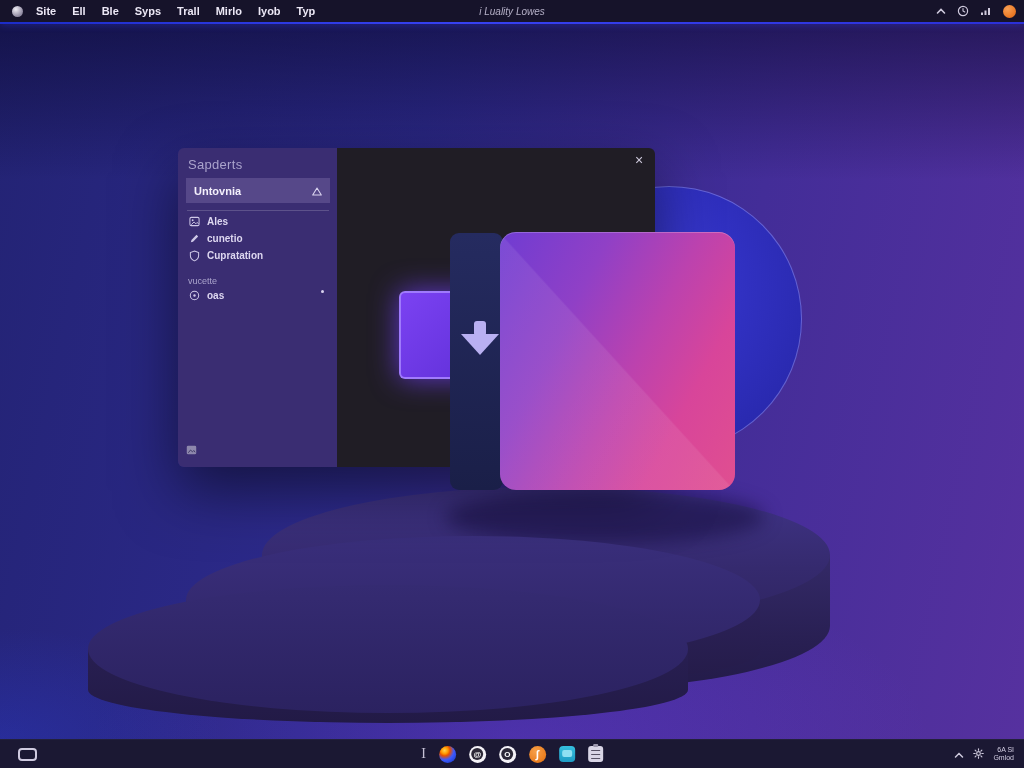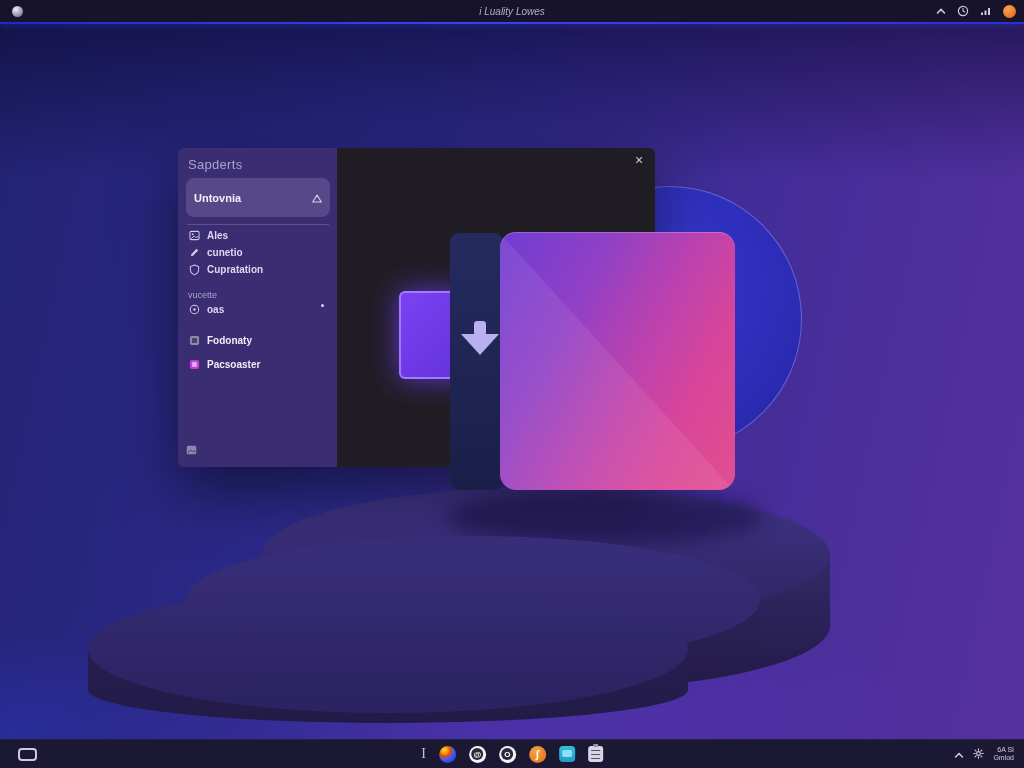--- a/index.html
+++ b/index.html
@@ -55,22 +55,22 @@
     border-radius:0 0 50% 50% / 0 0 45% 45%;
     background:linear-gradient(180deg,#281f52 0%, #221a46 100%);}
   .stepb-top{position:absolute;left:88px;top:563px;width:600px;height:128px;border-radius:50%;
     background:linear-gradient(180deg,#352b72 0%, #2b2260 100%);}
   
   .dialog{position:absolute;left:178px;top:148px;width:477px;height:319px;display:flex;
     border-radius:6px;overflow:hidden;box-shadow:0 24px 60px rgba(0,0,0,.5);z-index:20;}
   .sb{width:159px;box-sizing:border-box;background:#3a2d72;position:relative;
     padding:8px 7px 8px 8px;color:#e3ddf4;}
   .sb-header{font-size:13px;color:#aaa3cc;letter-spacing:.3px;margin:1px 0 6px 2px;}
-  .sb-sel{height:21px;border-radius:8px;background:#564889;display:flex;align-items:center;
-    padding:9px 8px;justify-content:space-between;cursor:pointer;}
+  .sb-sel{height:21px;border-radius:0;background:#564889;display:flex;align-items:center;
+    padding:2px 8px;justify-content:space-between;cursor:pointer;}
   .sb-sel .lbl{font-size:11px;font-weight:700;color:#f4f0fc;}
   .sb-div{height:1px;background:rgba(255,255,255,0.18);margin:7px 1px 5px 1px;}
   .sb-row{display:flex;align-items:flex-start;gap:7px;height:17px;padding-left:3px;
     font-size:10px;font-weight:600;color:#ddd7f0;cursor:pointer;position:relative;}
   .sb-row svg{flex:0 0 auto;display:block;}
   .sb-section{font-size:9px;color:#aaa3cc;margin:9px 0 4px 2px;}
   .sb-dot{position:absolute;right:6px;width:3px;height:3px;border-radius:50%;background:#d8d2ee;}
   .sb-foot{margin-top:14px;display:flex;flex-direction:column;gap:5px;}
   .sb-foot .sb-row{font-weight:700;color:#f0ecfa;height:19px;}
   .sb-corner{position:absolute;left:8px;bottom:8px;}
@@ -126,20 +126,30 @@
   .clip-icon::after{content:"";position:absolute;left:3px;right:3px;top:4px;bottom:3px;
     background:repeating-linear-gradient(180deg,#565165 0 1px, transparent 1px 4px);}
   .dock-right{position:absolute;right:10px;top:0;height:100%;display:flex;gap:9px;align-items:center;}
   .clock{font-size:7px;line-height:8px;color:#d2cde2;text-align:right;}
 </style>
 </head>
 <body>
 
 <div class="menubar">
   <div class="logo"></div>
+  <div class="menu-items">
+    <span class="menu-item">Site</span>
+    <span class="menu-item">Ell</span>
+    <span class="menu-item">Ble</span>
+    <span class="menu-item">Syps</span>
+    <span class="menu-item">Trall</span>
+    <span class="menu-item">Mirlo</span>
+    <span class="menu-item">Iyob</span>
+    <span class="menu-item">Typ</span>
+  </div>
   <div class="menubar-title">i Luality Lowes</div>
   <div class="tray">
     <span>
       <svg width="10" height="8" viewBox="0 0 10 8">
           <polyline points="1.5,6 5,2.5 8.5,6" fill="none" stroke="#cfcadd" stroke-width="1.6" stroke-linecap="round"></polyline>
         </svg>
     </span>
     <span>
       <svg width="12" height="12" viewBox="0 0 12 12">
           <circle cx="6" cy="6" r="4.6" fill="none" stroke="#cfcadd" stroke-width="1.2"></circle>
@@ -209,36 +219,20 @@
 
     <div class="sb-row">
       <svg width="11" height="11" viewBox="0 0 12 12">
           <circle cx="6" cy="6" r="4.6" fill="none" stroke="#cfc9e8" stroke-width="1.1"></circle>
           <circle cx="6" cy="6" r="1.3" fill="#cfc9e8"></circle>
         </svg>
       <span>oas</span>
       <span class="sb-dot"></span>
     </div>
 
-    <div class="sb-foot">
-      <div class="sb-row">
-        <svg width="11" height="11" viewBox="0 0 12 12">
-            <rect x="1" y="1" width="10" height="10" rx="2" fill="#8f8aa8"></rect>
-            <rect x="3.2" y="3.2" width="5.6" height="5.6" rx="1" fill="#4b4668"></rect>
-          </svg>
-        <span>Fodonaty</span>
-      </div>
-      <div class="sb-row">
-        <svg width="11" height="11" viewBox="0 0 12 12">
-            <rect x="1" y="1" width="10" height="10" rx="2" fill="#c33fd4"></rect>
-            <rect x="3.4" y="3.4" width="5.2" height="5.2" rx="1" fill="#e9a6f2"></rect>
-          </svg>
-        <span>Pacsoaster</span>
-      </div>
-    </div>
 
     <div class="sb-corner">
       <svg width="11" height="10" viewBox="0 0 12 11">
           <rect x="0.8" y="0.8" width="10.4" height="9.4" rx="1.5" fill="#8d87ac"></rect>
           <path d="M2.5 8.5 L5 5.5 L7 7.5 L8.5 6 L10 8" fill="none" stroke="#3c3660" stroke-width="1"></path>
         </svg>
     </div>
   </div>
 
   <div class="main">

